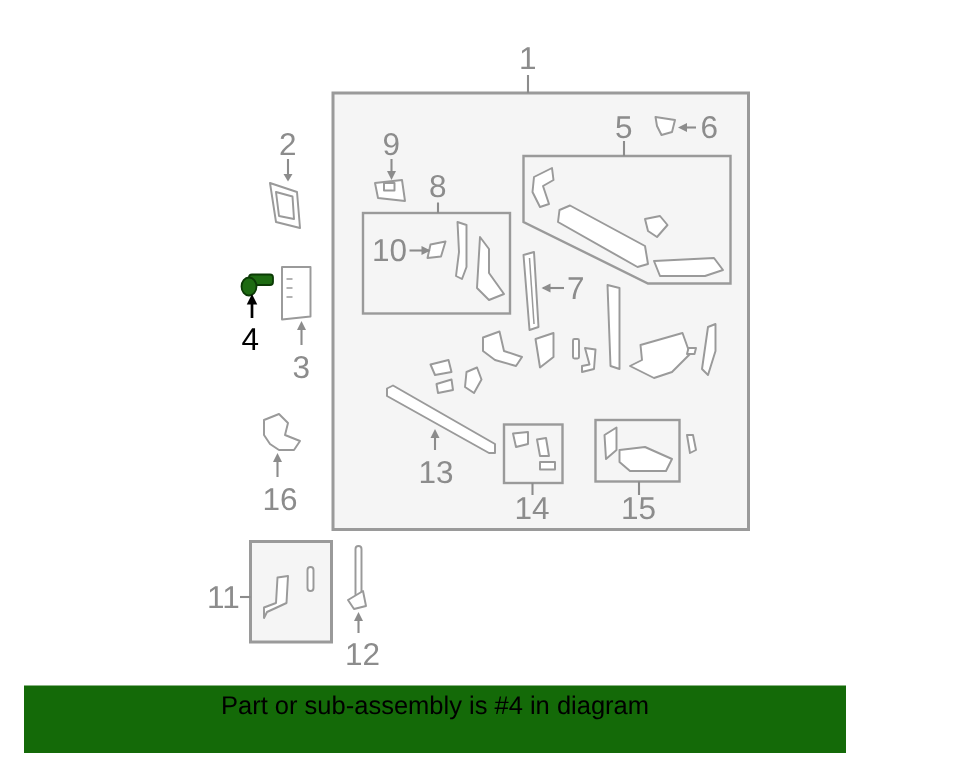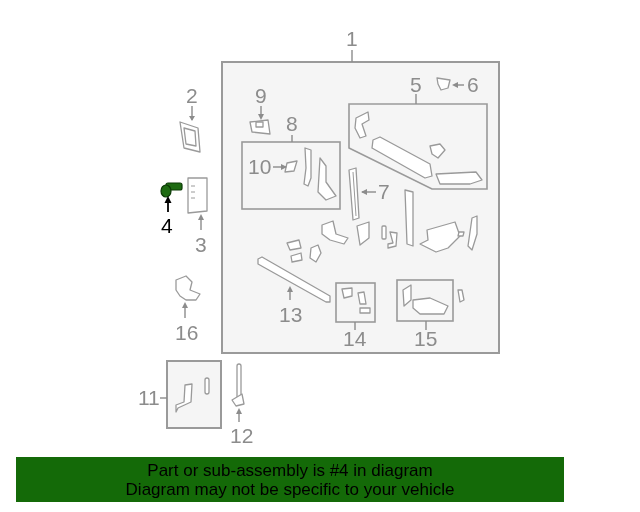--- a/index.html
+++ b/index.html
@@ -157,14 +157,13 @@
     <path class="part" d="M403 290 L411 285 L411 300 L404 306 Z"></path>
     <path class="part" d="M413 300 L430 298 L448 306 L444 314 L420 314 L413 308 Z"></path>
     <path class="part" d="M458 290 L462 290 L464 300 L460 302 Z"></path>
   </g>
   <line class="leader" x1="426" y1="321" x2="426" y2="330"></line>
   <text class="callout" x="414" y="346">15</text>
 </svg>
 
 <div id="banner">
   <div>Part or sub-assembly is #4 in diagram</div>
-  <div>Diagram may not be specific to your vehicle</div>
 </div>
 
 </body></html>

